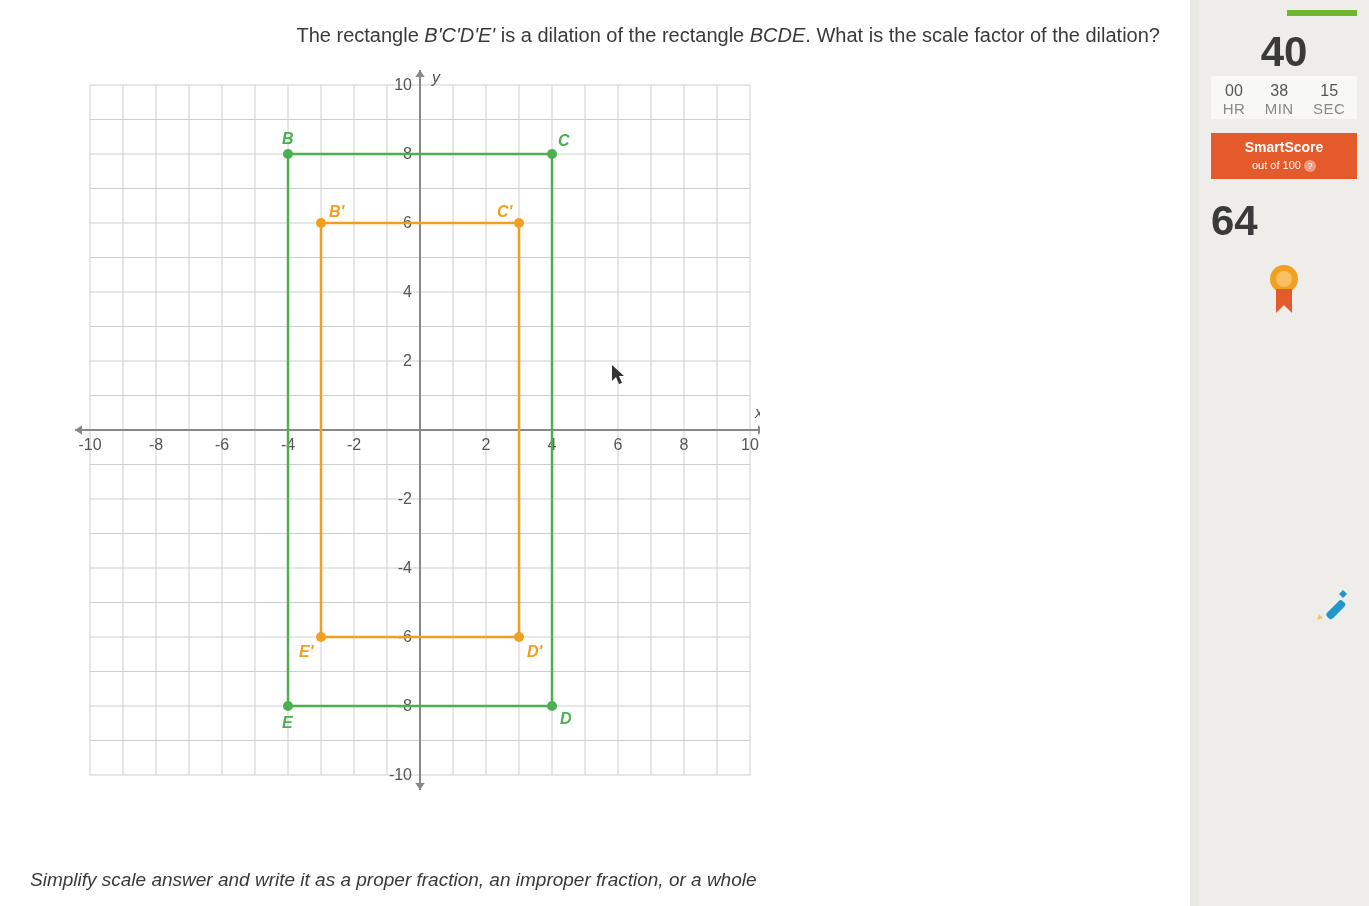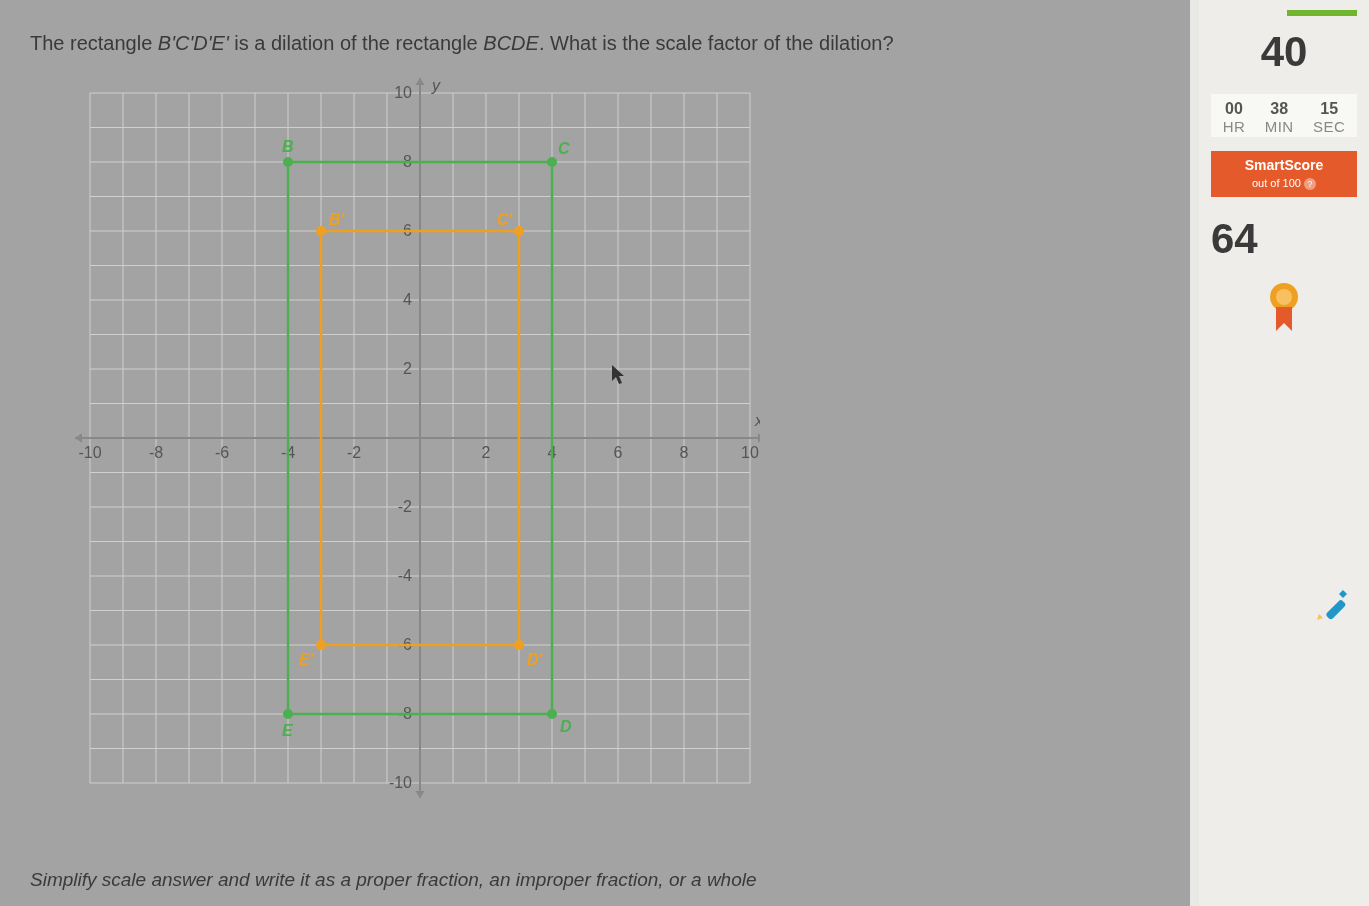--- a/index.html
+++ b/index.html
@@ -10,22 +10,23 @@
       height: 906px;
       position: relative;
       overflow: hidden;
     }
     .main-content {
       position: absolute;
       left: 0;
       top: 0;
       width: 1190px;
       height: 906px;
-      background: #a3a3a3;
-      padding: 28px 30px;
+      background: #ffffff;
+      padding: 20px 30px;
+      text-align: right;
     }
     .question-text {
       font-size: 20px;
       color: #3a3a3a;
       line-height: 1.5;
       margin-bottom: 15px;
     }
     .question-text .italic { font-style: italic; font-weight: 500; }
     .graph-container {
       position: relative;
@@ -60,39 +61,38 @@
       background: #6fb52e;
       width: 70px;
       margin-left: auto;
       margin-bottom: 12px;
     }
     .questions-count {
       text-align: center;
       font-size: 42px;
       font-weight: bold;
       color: #3a3a3a;
-      margin-bottom: 18px;
     }
     .time-elapsed-header {
       background: #00a8d6;
       color: #fff;
       text-align: center;
       padding: 8px 4px;
       font-size: 15px;
       font-weight: bold;
       line-height: 1.2;
     }
     .time-row {
       display: flex;
       justify-content: space-around;
       background: #f8f8f5;
       padding: 6px 2px 2px;
     }
     .time-cell { text-align: center; }
-    .time-value { font-size: 16px; color: #555; font-weight: 700; }
+    .time-value { font-size: 16px; color: #555; font-weight: 400; }
     .time-label { font-size: 15px; color: #888; letter-spacing: 0.5px; }
     .smartscore-header {
       background: #e55a2b;
       color: #ffffff;
       text-align: center;
       padding: 6px 4px;
       font-size: 14px;
       font-weight: bold;
       margin-top: 14px;
       line-height: 1.2;

